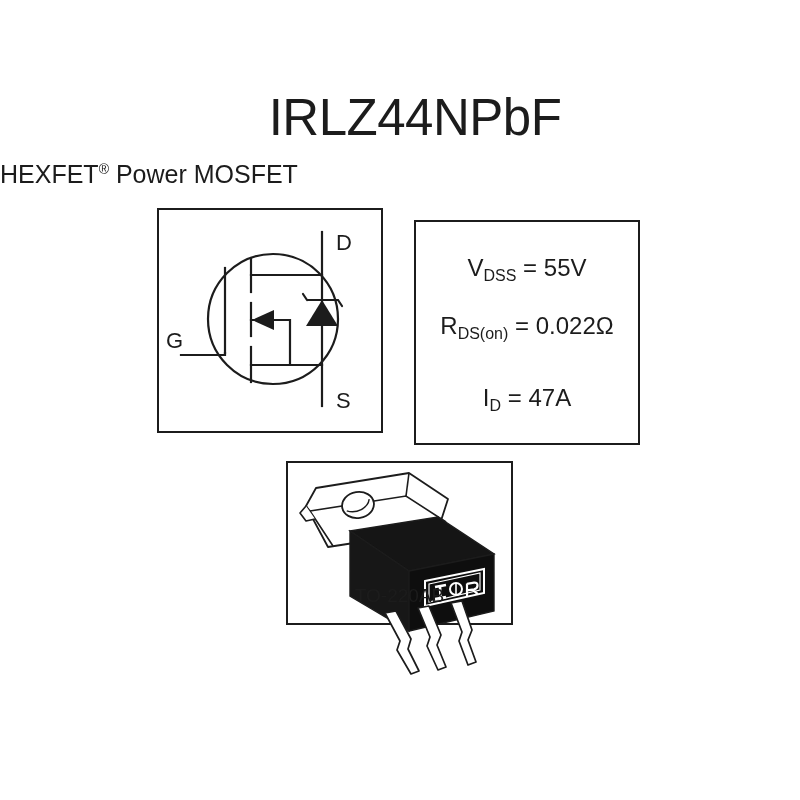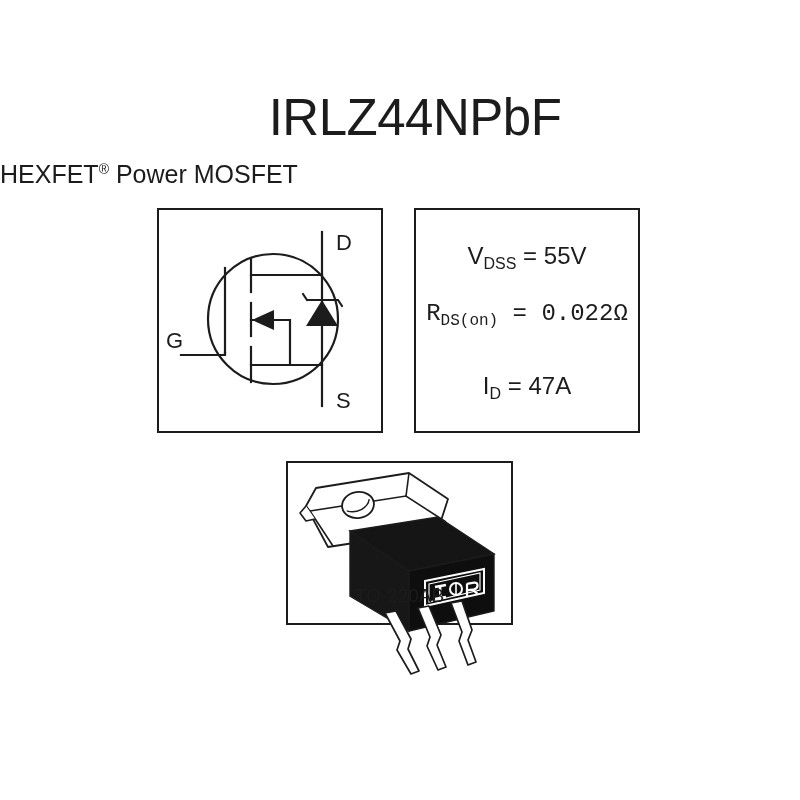--- a/index.html
+++ b/index.html
@@ -62,21 +62,21 @@
     box-sizing: border-box;
   }
   #symbol-panel {
     left: 157px;
     top: 208px;
     width: 226px;
     height: 225px;
   }
   #ratings-panel {
     left: 414px;
-    top: 208px;
+    top: 220px;
     width: 226px;
     height: 225px;
   }
   #package-panel {
     left: 286px;
     top: 461px;
     width: 227px;
     height: 164px;
   }
 
@@ -93,21 +93,21 @@
     align-items: center;
   }
   .rating-row {
     font-size: 24px;
     line-height: 1;
     white-space: nowrap;
     color: #1c1c1c;
     text-align: center;
   }
   .rating-row.r1 { margin-bottom: 34px; }
-  .rating-row.r2 { margin-bottom: 48px; font-family: Liberation Mono, monospace; }
+  .rating-row.r2 { margin-bottom: 48px; }
   .rating-row sub {
     font-size: 16px;
     vertical-align: baseline;
     position: relative;
     top: 5px;
     line-height: 0;
   }
 
   
   .panel svg {

